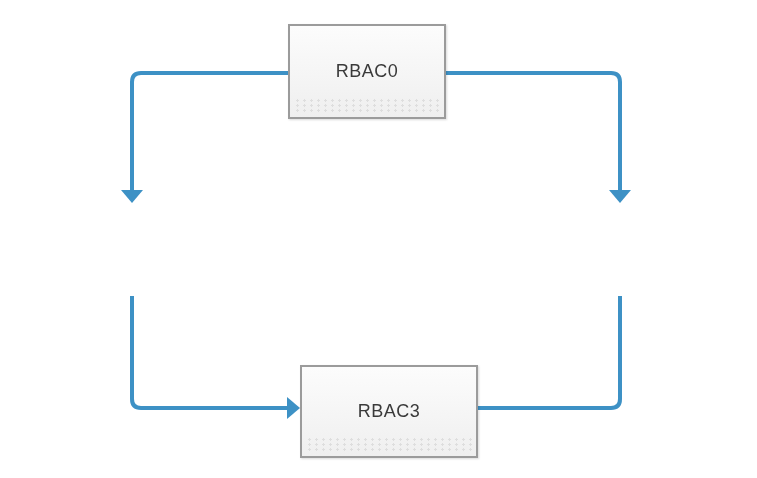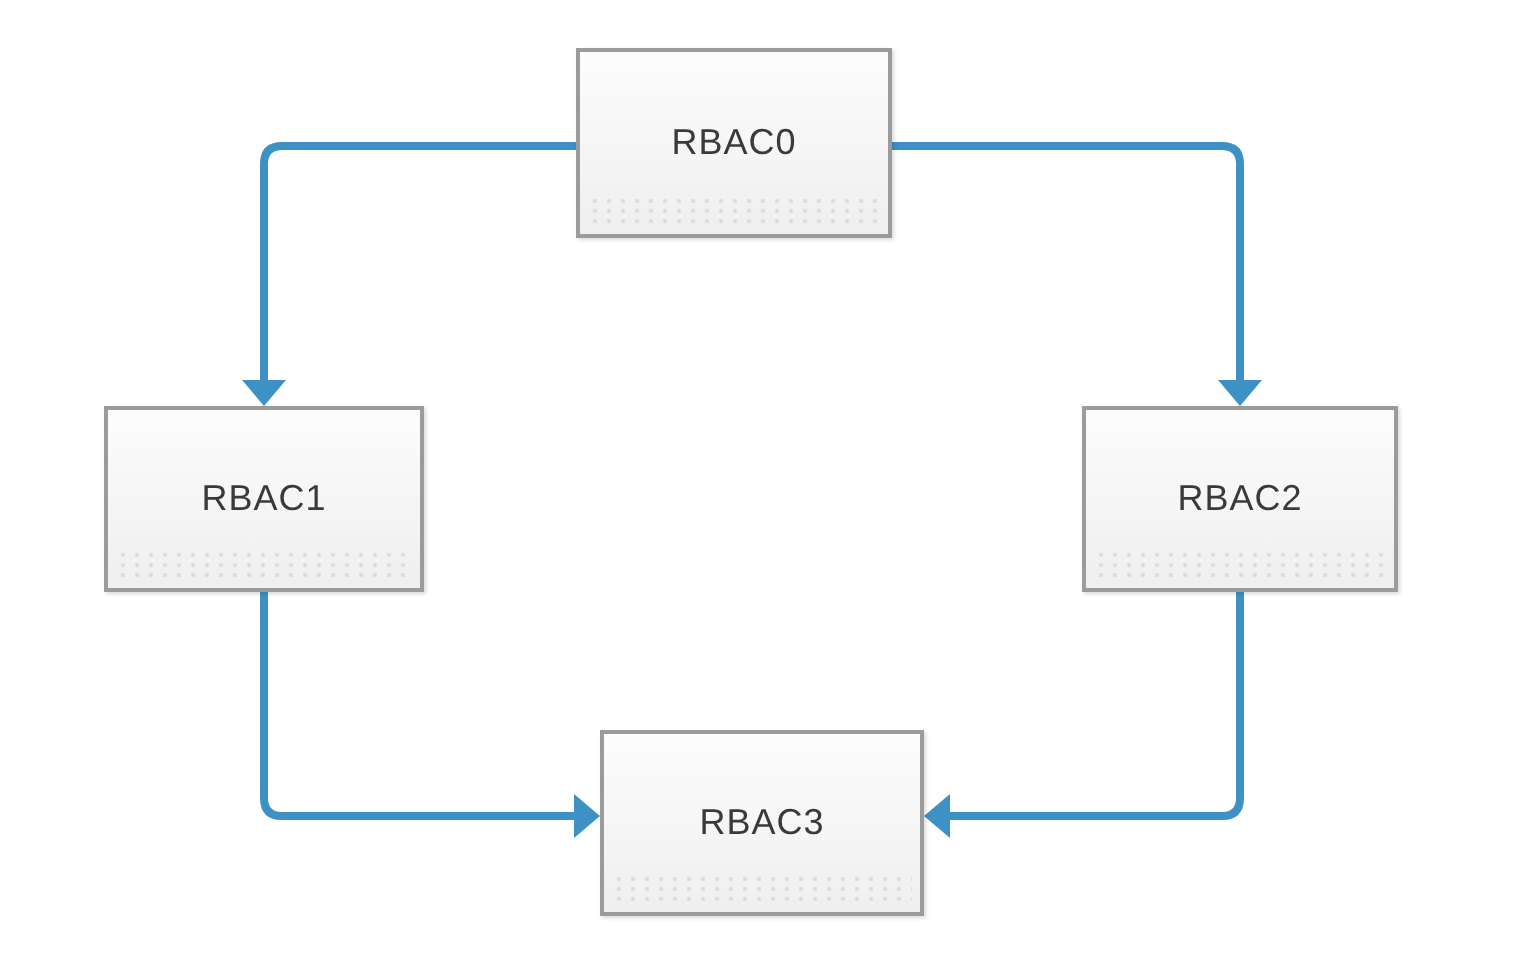--- a/index.html
+++ b/index.html
@@ -52,21 +52,21 @@
   }
   .node .label {
     font-size: 18px;
     letter-spacing: 0.5px;
     color: #3a3a3a;
     text-align: center;
   }
   #node-rbac0 { left: 288px; top: 24px;  width: 158px; height: 95px; }
   #node-rbac1 { left: 52px;  top: 203px; width: 160px; height: 93px; }
   #node-rbac2 { left: 541px; top: 203px; width: 158px; height: 93px; }
-  #node-rbac3 { left: 300px; top: 365px; width: 162px; height: 93px; }
+  #node-rbac3 { left: 300px; top: 365px; width: 178px; height: 93px; }
   .watermark {
     position: absolute;
     right: 4px;
     bottom: 2px;
     font-size: 11px;
     color: #b9b9b9;
     opacity: 0.35;
     white-space: nowrap;
     user-select: none;
   }
@@ -100,26 +100,20 @@
     <g>
       <path class="edge-line" d="M620 296 L620 399 Q620 408 611 408 L475 408"></path>
       <polygon class="edge-head" points="475,397 475,419 462,408"></polygon>
     </g>
   </svg>
 
   <div class="node" id="node-rbac0">
     <span class="label">RBAC0</span>
   </div>
 
-  <div class="node" id="node-rbac1">
-    <span class="label">RBAC1</span>
-  </div>
 
-  <div class="node" id="node-rbac2">
-    <span class="label">RBAC2</span>
-  </div>
 
   <div class="node" id="node-rbac3">
     <span class="label">RBAC3</span>
   </div>
 
 
 </div>
 
 </body></html>

